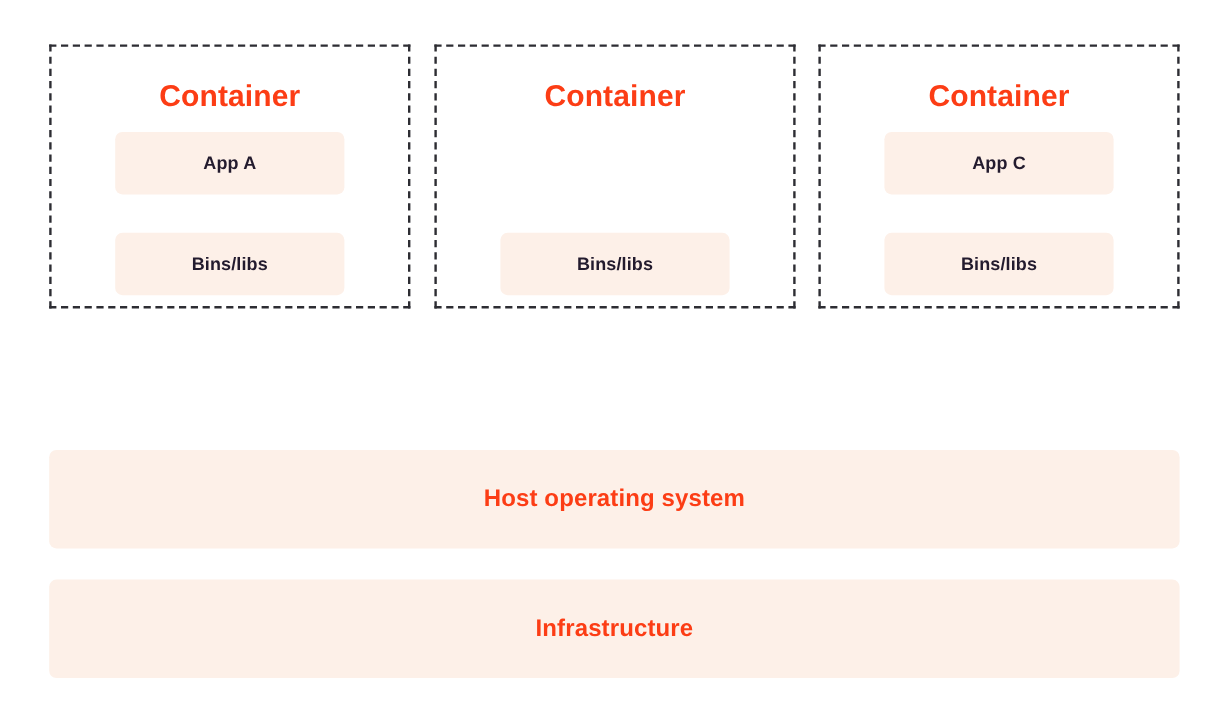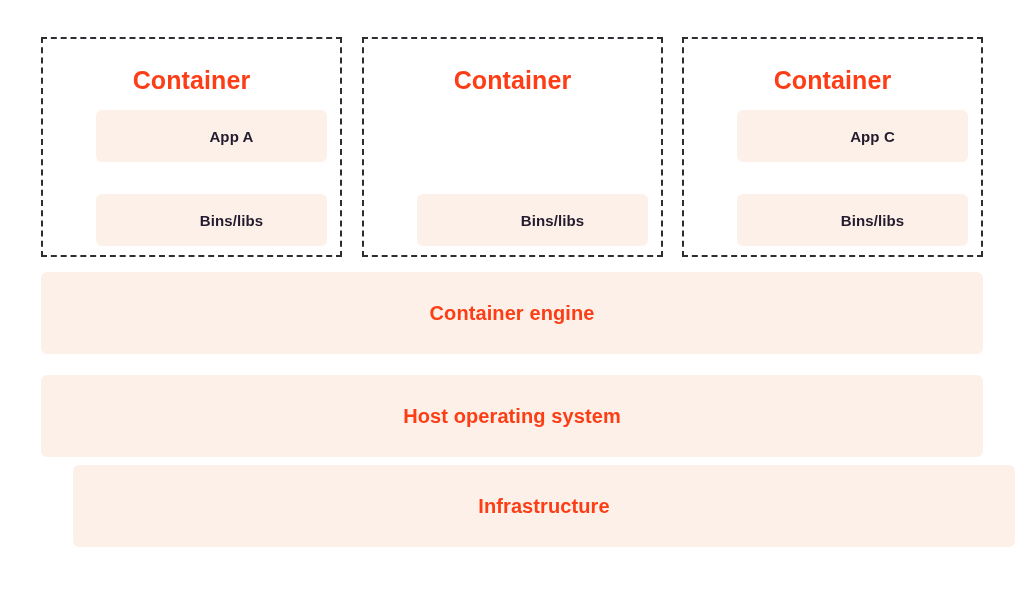--- a/index.html
+++ b/index.html
@@ -55,21 +55,20 @@
     height: 52px;
     background: #fdf0e8;
     border-radius: 6px;
     display: flex;
     align-items: center;
     justify-content: center;
     color: #231b2e;
     font-size: 15px;
     font-weight: bold;
     letter-spacing: 0.1px;
-    padding-left: 40px;
   }
   .inner-box.app  { top: 71px; }
   .inner-box.bins { top: 139px; margin-top: 16px; }
 
   
   .stack-bar {
     position: absolute;
     left: 41px;
     width: 942px;
     height: 82px;
@@ -78,21 +77,21 @@
     display: flex;
     align-items: center;
     justify-content: center;
     color: #fc3d15;
     font-size: 20px;
     font-weight: bold;
     letter-spacing: 0.1px;
   }
   .stack-bar.b1 { top: 272px; }
   .stack-bar.b2 { top: 375px; }
-  .stack-bar.b3 { top: 465px; margin-left: 32px; }
+  .stack-bar.b3 { top: 483px; }
 </style>
 </head>
 <body>
 
 <div id="stage">
 
   <div class="container-card c1">
     <div class="container-title">Container</div>
     <div class="inner-box app">App A</div>
     <div class="inner-box bins">Bins/libs</div>
@@ -102,17 +101,16 @@
     <div class="container-title">Container</div>
     <div class="inner-box bins">Bins/libs</div>
   </div>
 
   <div class="container-card c3">
     <div class="container-title">Container</div>
     <div class="inner-box app">App C</div>
     <div class="inner-box bins">Bins/libs</div>
   </div>
 
-  <div class="stack-bar b1">Container engine</div>
   <div class="stack-bar b2">Host operating system</div>
   <div class="stack-bar b3">Infrastructure</div>
 
 </div>
 
 </body></html>

